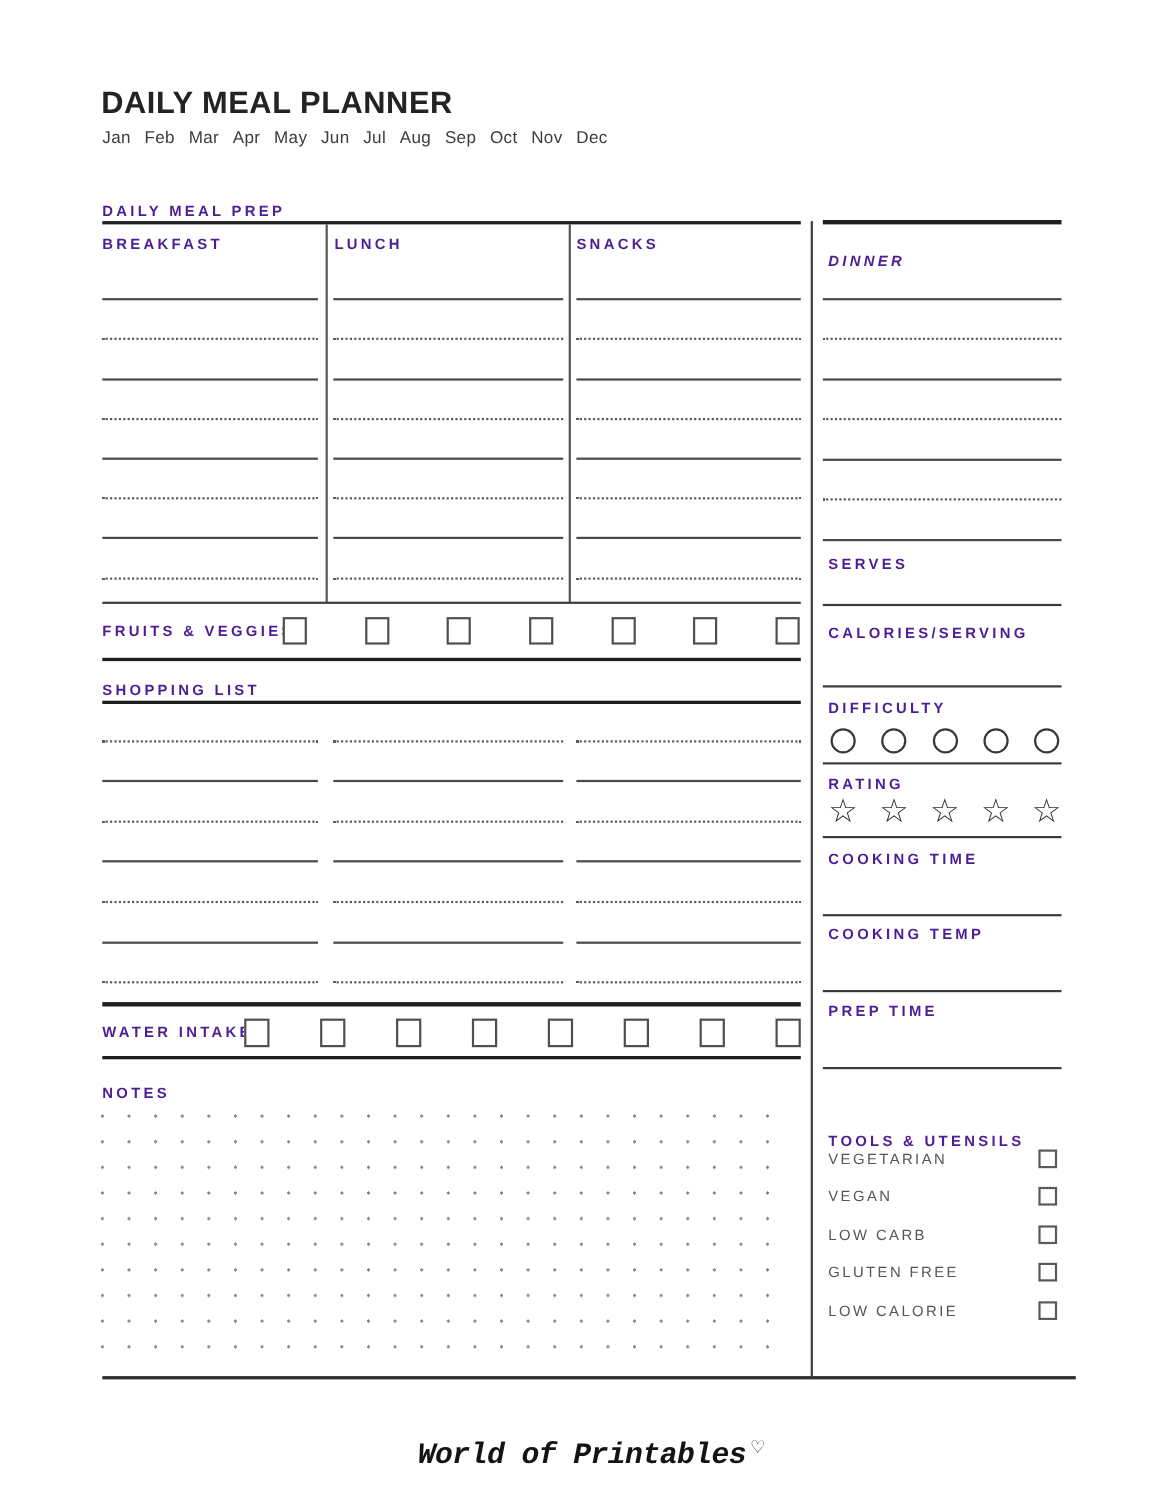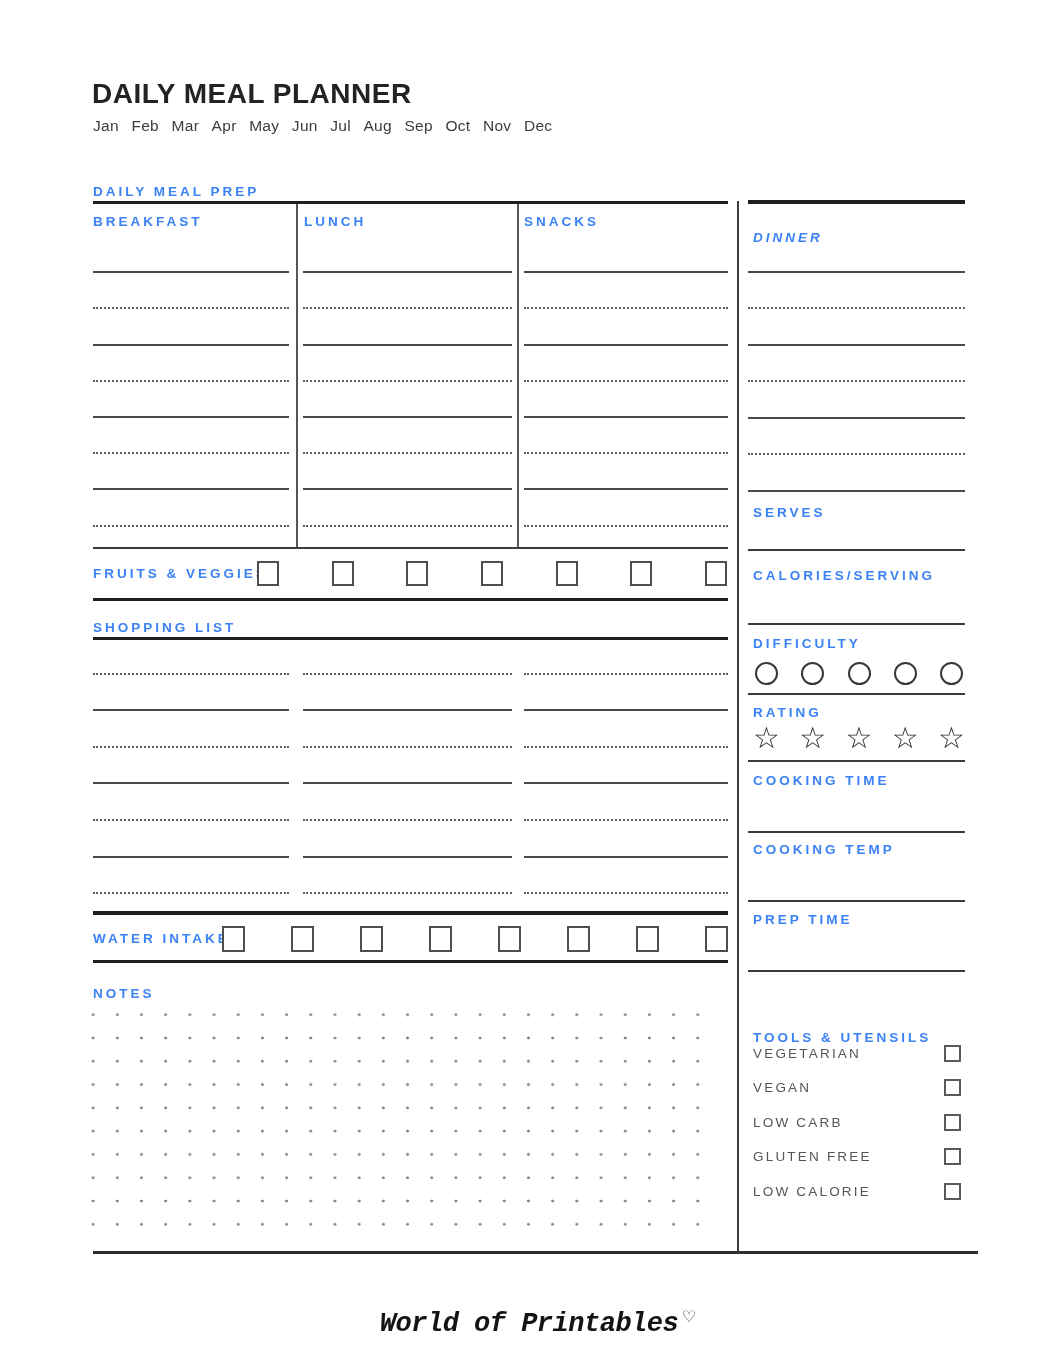--- a/index.html
+++ b/index.html
@@ -5,21 +5,21 @@
   html,body{margin:0;padding:0;background:#fff;}
   .page{
     position:relative;width:1050px;height:1359px;background:#ffffff;
     font-family:"Liberation Sans",sans-serif;overflow:hidden;color:#1f1f1f;
   }
   .abs{position:absolute;}
   
   .title{font-size:28px;font-weight:bold;letter-spacing:.5px;color:#232323;white-space:nowrap;}
   .months{font-size:15.5px;color:#3c3c3c;white-space:nowrap;}
   .months span{margin-right:12.5px;letter-spacing:.3px;cursor:default;}
-  .sec{font-size:13.5px;font-weight:bold;letter-spacing:3px;color:#3b82f6;white-space:nowrap;}
+  .sec{font-size:13.5px;font-weight:bold;letter-spacing:3px;color:#4c1d95;white-space:nowrap;}
   .diet-lbl{font-size:13.5px;font-weight:normal;letter-spacing:2.2px;color:#555;white-space:nowrap;}
   
   .rule{position:absolute;background:#1f1f1f;}
   .vline{position:absolute;background:#555;width:2px;}
   
   .meal-lines div, .shop-lines div, .din-lines div{width:100%;}
   .meal-lines div{height:34.2px;}
   .meal-lines div:nth-child(odd){border-bottom:2px solid #4a4a4a;}
   .meal-lines div:nth-child(even){border-bottom:2px dotted #5c5c5c;}
   .shop-lines div{height:34.6px;}

